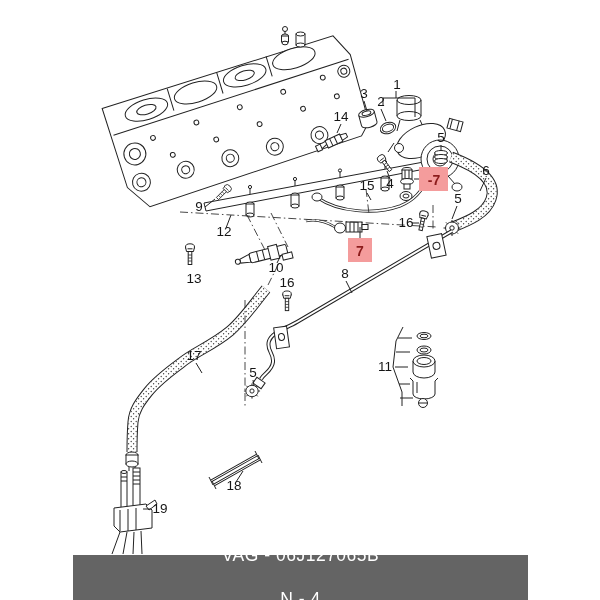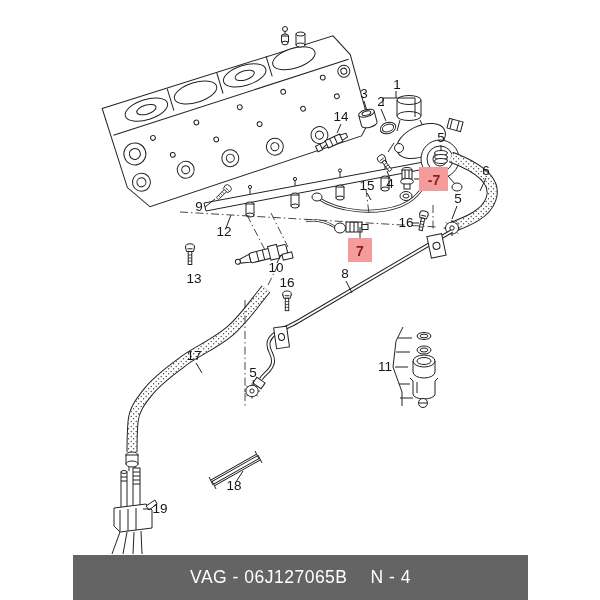--- a/index.html
+++ b/index.html
@@ -8,21 +8,21 @@
   #diagram{position:absolute;left:0;top:0;}
   svg .ln{stroke:#222;stroke-width:1;fill:none;}
   svg .fw{fill:#fff;stroke:#222;stroke-width:1;}
   svg .leader{stroke:#222;stroke-width:1;fill:none;}
   svg .dd{stroke:#333;stroke-width:0.9;fill:none;stroke-dasharray:8 3 1.5 3;}
   svg text.callout{font-family:"Liberation Sans",sans-serif;font-size:13.5px;fill:#151515;
        text-anchor:middle;}
   svg text.hl{font-family:"Liberation Sans",sans-serif;font-size:14px;font-weight:bold;text-anchor:middle;}
   .footer-bar{position:absolute;left:73px;top:555px;width:455px;height:45px;
       display:flex;align-items:center;justify-content:center;gap:23px;
-      color:#fff;font-size:17.5px;letter-spacing:.5px;}
+      color:#fff;font-size:17.5px;letter-spacing:.5px;flex-direction:column;}
 </style>
 </head>
 <body>
 
 <div id="stage">
   <svg id="diagram" width="600" height="600" viewBox="0 0 600 600">
     <defs>
       <pattern id="speck" width="5" height="5" patternUnits="userSpaceOnUse">
         <circle cx="1.2" cy="1.5" r="0.7" fill="#444"></circle>
         <circle cx="3.6" cy="3.8" r="0.7" fill="#444"></circle>

